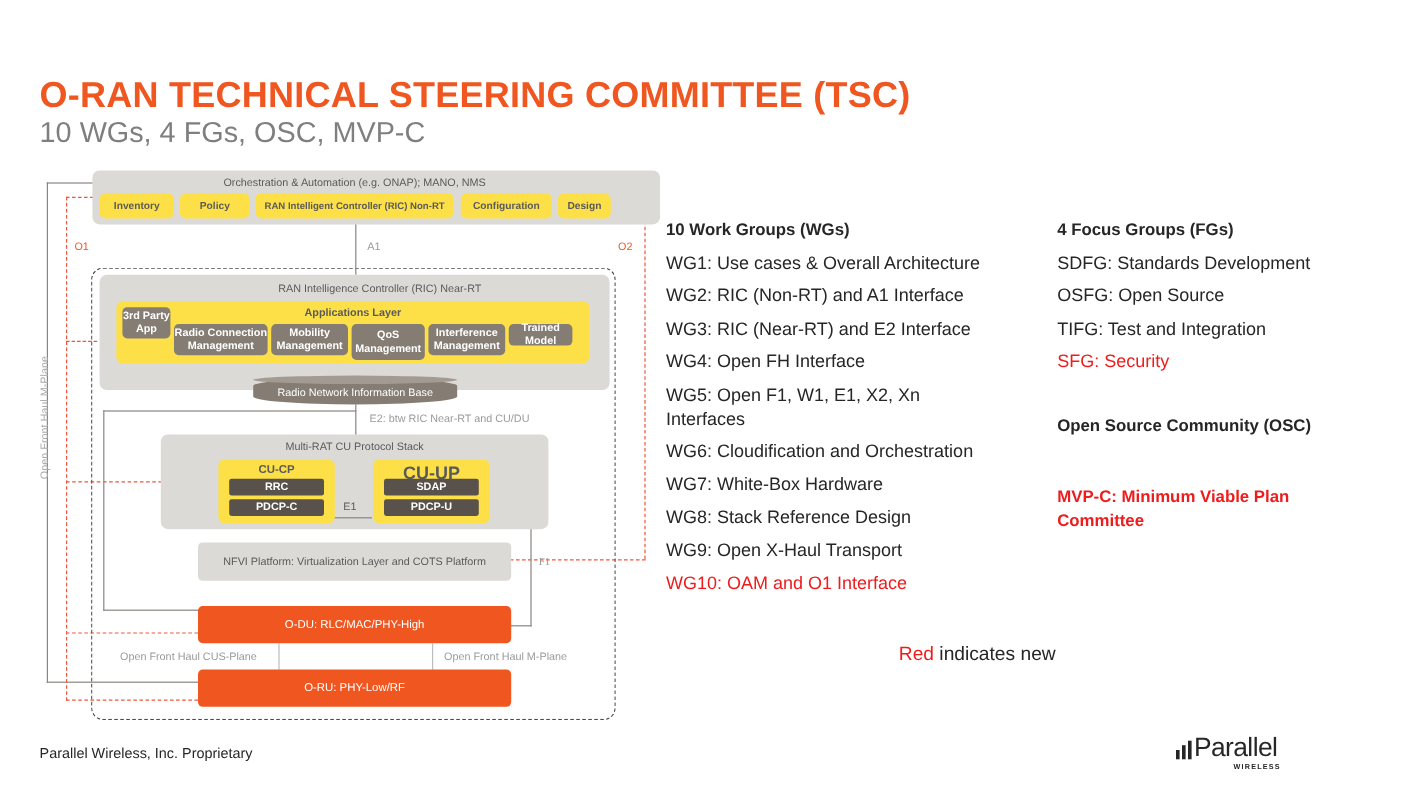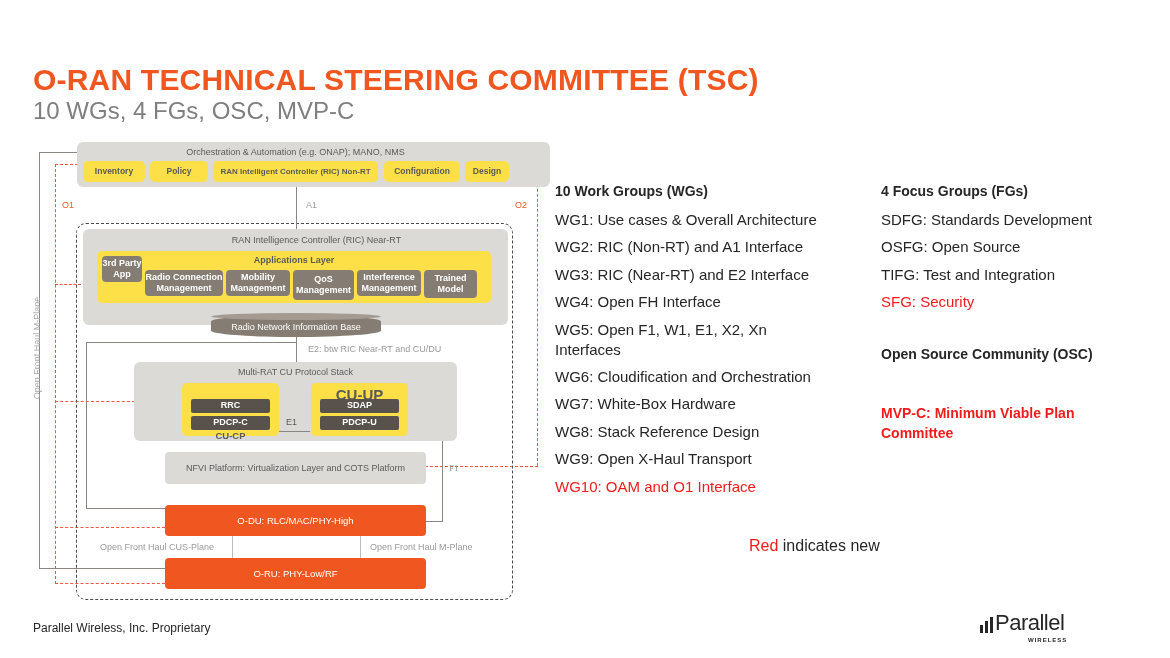--- a/index.html
+++ b/index.html
@@ -87,41 +87,41 @@
         </div>
       <div class="abs app-box" style="left:129px; top:19px; width:64px; height:26px;">
           <div><span>Mobility</span><br><span>Management</span></div>
         </div>
       <div class="abs app-box" style="left:196px; top:19px; width:61px; height:30px;">
           <div><span>QoS</span><br><span>Management</span></div>
         </div>
       <div class="abs app-box" style="left:260px; top:19px; width:64px; height:26px;">
           <div><span>Interference</span><br><span>Management</span></div>
         </div>
-      <div class="abs app-box" style="left:327px; top:19px; width:53px; height:28px;">
+      <div class="abs app-box" style="left:327px; top:19px; width:53px; height:18px;">
           <div><span>Trained</span><br><span>Model</span></div>
         </div>
     </div>
   </div>
 
   <div class="abs" style="left:211px; top:315px; width:170px; height:22px; background:#857d73; border-radius:50% / 30%; color:#fff; font-size:9px; text-align:center; line-height:24px;">
     <span>Radio Network Information Base</span>
   </div>
   <div class="abs" style="left:211px; top:313px; width:170px; height:7px; background:#a39b92; border-radius:50%;"></div>
 
   <div class="abs line-v" style="left:296px; top:337px; height:28px;"></div>
   <div class="abs line-h" style="left:86px; top:342px; width:211px;"></div>
   <div class="abs line-v" style="left:86px; top:342px; height:167px;"></div>
   <div class="abs line-h" style="left:86px; top:508px; width:80px;"></div>
   <div class="abs lbl" style="left:308px; top:344px;">E2: btw RIC Near-RT and CU/DU</div>
 
   <div class="abs gray-box" style="left:134px; top:362px; width:323px; height:79px;">
     <div class="abs dtext" style="left:0; top:5px; width:323px; font-size:9px;">Multi-RAT CU Protocol Stack</div>
     <div class="abs white-box" style="left:48px; top:21px; width:97px; height:53px;">
-      <div class="abs dtext" style="left:0; top:3px; width:97px; font-size:9.5px;margin-top:44px;">CU-CP</div>
+      <div class="abs dtext" style="left:0; top:3px; width:97px; font-size:9.5px;">CU-CP</div>
       <div class="abs stack-box" style="left:9px; top:16px; width:79px; height:14px;">RRC</div>
       <div class="abs stack-box" style="left:9px; top:33px; width:79px; height:14px;">PDCP-C</div>
     </div>
     <div class="abs line-h" style="left:145px; top:69px; width:31px;"></div>
     <div class="abs dtext" style="left:152px; top:55px; font-size:9px;">E1</div>
     <div class="abs white-box" style="left:177px; top:21px; width:97px; height:53px;">
       <div class="abs dtext" style="left:0; top:3px; width:97px; font-size:15px;">CU-UP</div>
       <div class="abs stack-box" style="left:9px; top:16px; width:79px; height:14px;">SDAP</div>
       <div class="abs stack-box" style="left:9px; top:33px; width:79px; height:14px;">PDCP-U</div>
     </div>

